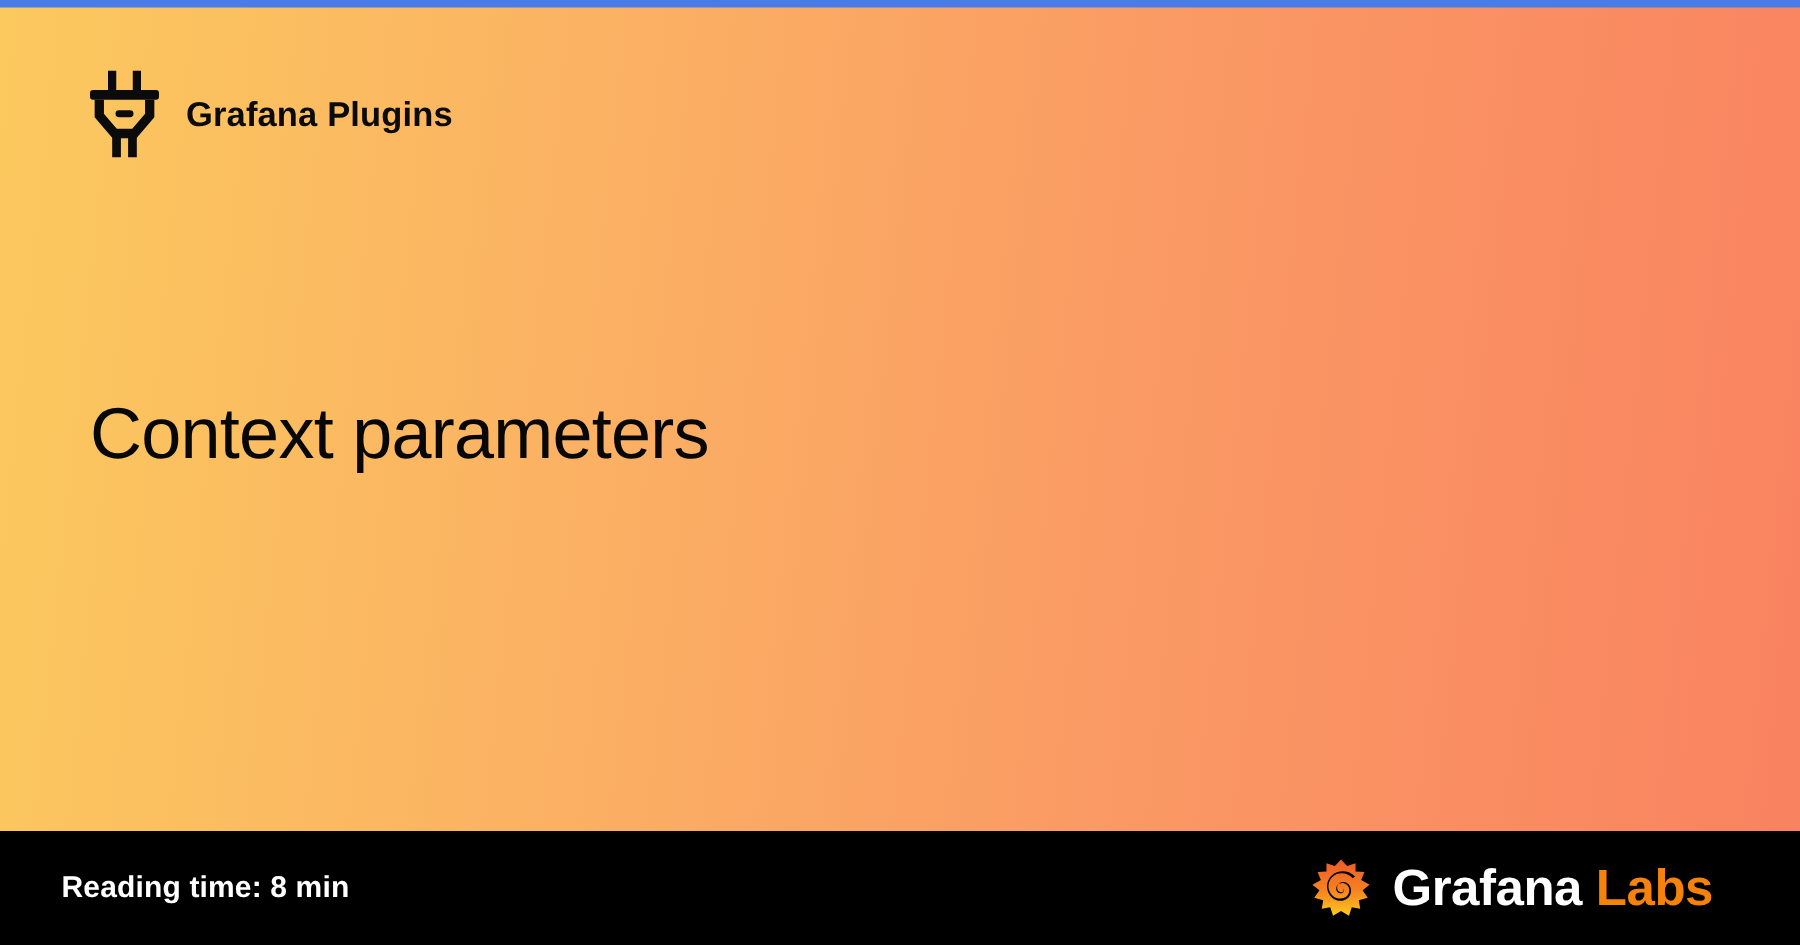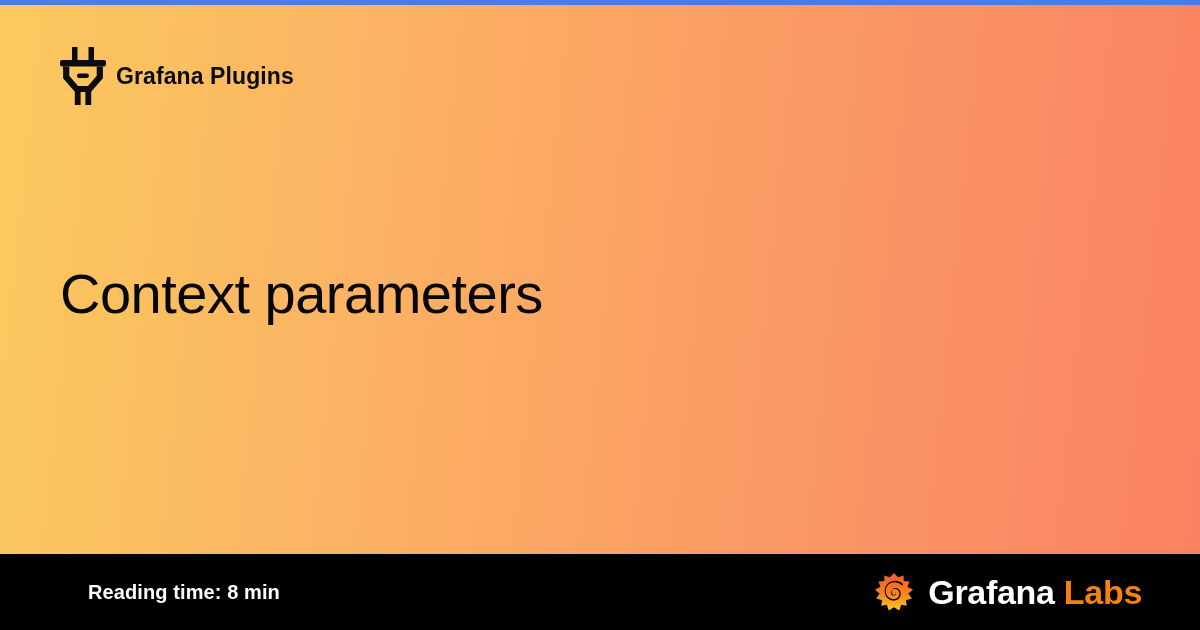--- a/index.html
+++ b/index.html
@@ -32,21 +32,21 @@
   }
 
   
   .brand {
     position: absolute;
     left: 60px;
     top: 45px;
     height: 62px;
     display: flex;
     align-items: center;
-    gap: 10px;
+    gap: 18px;
   }
   .brand-icon {
     width: 46px;
     height: 58px;
     display: block;
     flex: 0 0 auto;
   }
   .brand-label {
     font-size: 23px;
     font-weight: 600;
@@ -58,41 +58,41 @@
 
   
   .hero {
     position: absolute;
     left: 60px;
     right: 90px;
     top: 262px;
   }
   .hero-title {
     margin: 0;
-    font-size: 56px;
+    font-size: 48px;
     font-weight: 400;
     line-height: 1.15;
     letter-spacing: -0.5px;
     color: #070708;
     word-wrap: break-word;
   }
 
   
   .footer {
     position: absolute;
     left: 0;
     bottom: 0;
     width: 1200px;
     height: 76px;
     background: #000000;
     display: flex;
     align-items: center;
     justify-content: space-between;
     box-sizing: border-box;
-    padding: 0 58px 0 88px;
+    padding: 0 58px 0 41px;
   }
   .footer-meta {
     font-size: 20px;
     font-weight: 600;
     color: #ffffff;
     letter-spacing: 0.1px;
     white-space: nowrap;
     line-height: 1;
   }
   .footer-logo {

